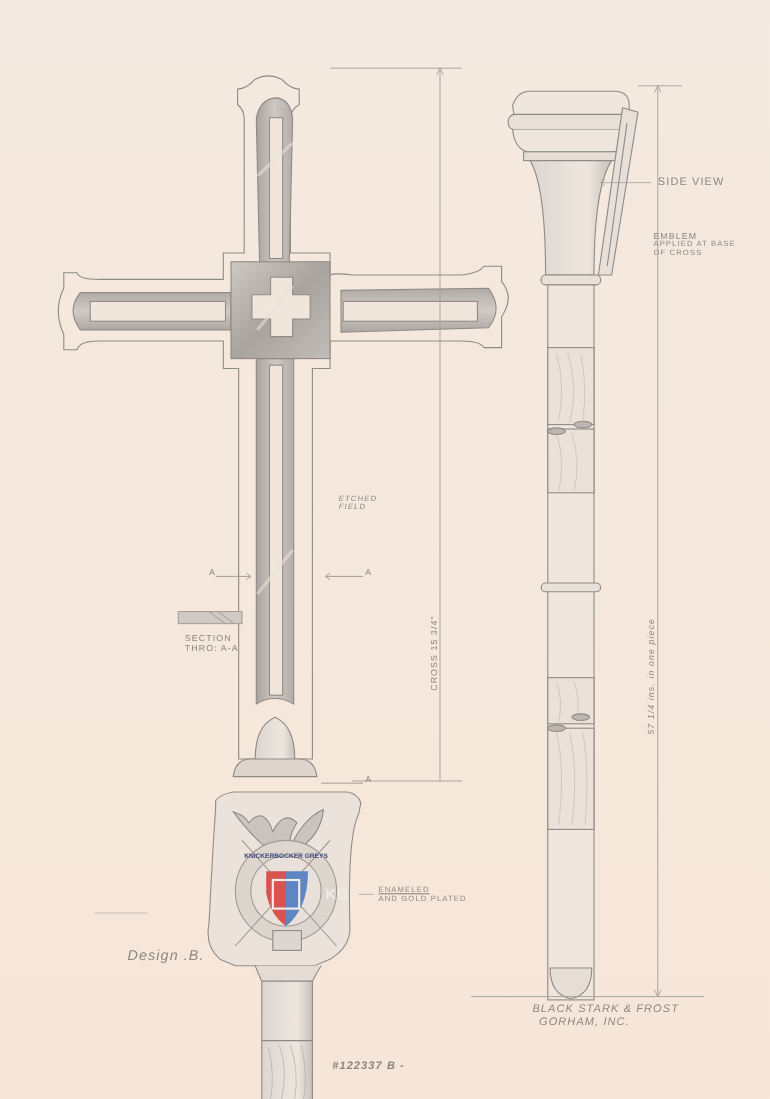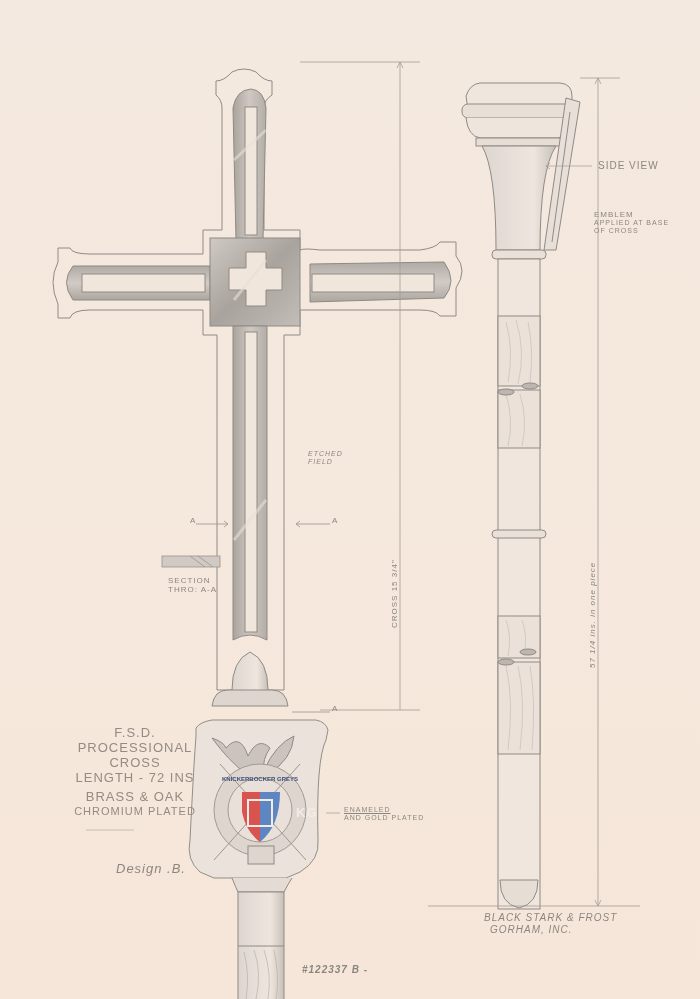--- a/index.html
+++ b/index.html
@@ -188,28 +188,20 @@
       <line x1="428" y1="906" x2="640" y2="906"></line>
     </g>
 
     <line x1="546" y1="166" x2="592" y2="166" stroke="#a29c97" stroke-width="0.7"></line>
     <polyline points="550,163 546,166 550,169" stroke="#a29c97" stroke-width="0.7"></polyline>
     <line x1="326" y1="813" x2="340" y2="813" stroke="#a29c97" stroke-width="0.7"></line>
     <line x1="86" y1="830" x2="134" y2="830" stroke="#b6afa9" stroke-width="0.7"></line>
   </g>
 </svg>
 
-<div class="note spec" style="left:60px; top:726px; width:150px;">
-  <div>F.S.D.</div>
-  <div>PROCESSIONAL</div>
-  <div>CROSS</div>
-  <div>LENGTH - 72 INS</div>
-  <div style="margin-top:4px;">BRASS &amp; OAK</div>
-  <div style="font-size:11px;">CHROMIUM PLATED</div>
-</div>
 
 <div class="note script" style="left:76px; top:862px; font-size:13px;margin-left:40px;">Design .B.</div>
 
 <div class="note small" style="left:168px; top:576px;">
   <div>SECTION</div>
   <div>THRO: A-A</div>
 </div>
 <div class="note small" style="left:190px; top:516px;">A</div>
 <div class="note small" style="left:332px; top:516px;">A</div>
 <div class="note small" style="left:332px; top:704px;">A</div>

